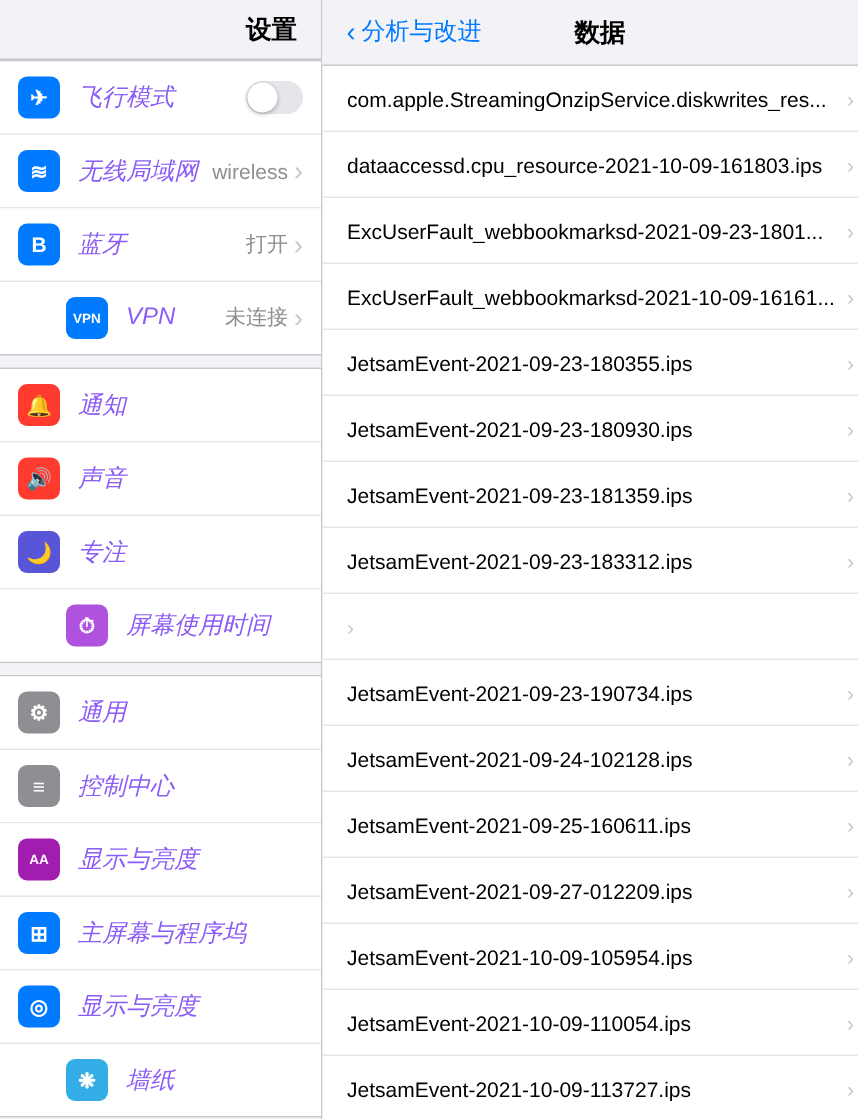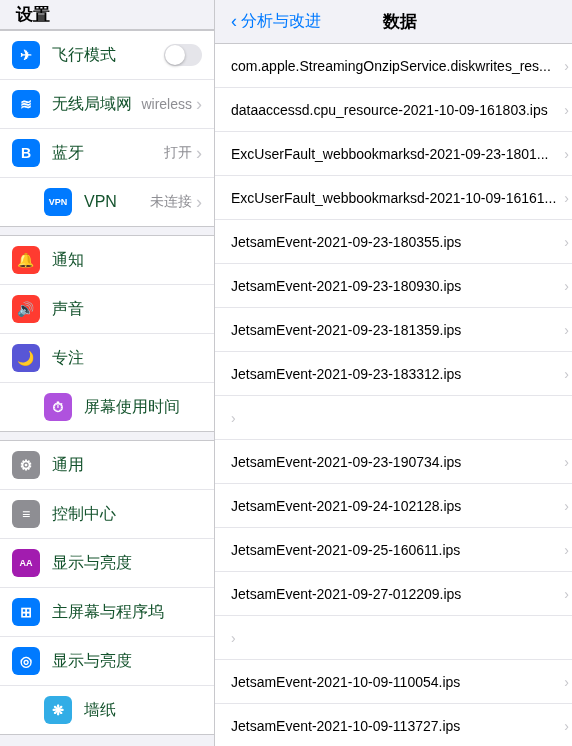--- a/index.html
+++ b/index.html
@@ -21,26 +21,27 @@
     .sidebar {
       width: 215px;
       height: 746px;
       background: #f2f2f7;
       border-right: 1px solid #c8c8cc;
       overflow: hidden;
       flex-shrink: 0;
     }
 
     .sidebar-header {
-      height: 30px;
+      height: 40px;
       display: flex;
       align-items: center;
       padding: 0 16px;
       background: #f2f2f7;
       border-bottom: 1px solid #c8c8cc;
+      justify-content: flex-end;
     }
 
     .sidebar-header-title {
       font-size: 17px;
       font-weight: 600;
       color: #000;
     }
 
     .sidebar-group {
       background: #fff;
@@ -73,22 +74,23 @@
       align-items: center;
       justify-content: center;
       margin-right: 12px;
       flex-shrink: 0;
       font-size: 16px;
       color: #fff;
     }
 
     .item-label {
       font-size: 16px;
-      color: #14532d;
+      color: #8b5cf6;
       flex: 1;
+      font-style: italic;
     }
 
     .item-value {
       font-size: 14px;
       color: #8e8e93;
       margin-right: 4px;
     }
 
     .toggle {
       width: 38px;
@@ -321,20 +323,21 @@
       </div>
       <div class="file-item">
         <span class="file-name">JetsamEvent-2021-09-25-160611.ips</span>
         <span class="file-chevron">›</span>
       </div>
       <div class="file-item">
         <span class="file-name">JetsamEvent-2021-09-27-012209.ips</span>
         <span class="file-chevron">›</span>
       </div>
       <div class="file-item">
+        <span class="file-name">JetsamEvent-2021-10-09-105954.ips</span>
         <span class="file-chevron">›</span>
       </div>
       <div class="file-item">
         <span class="file-name">JetsamEvent-2021-10-09-110054.ips</span>
         <span class="file-chevron">›</span>
       </div>
       <div class="file-item">
         <span class="file-name">JetsamEvent-2021-10-09-113727.ips</span>
         <span class="file-chevron">›</span>
       </div>

